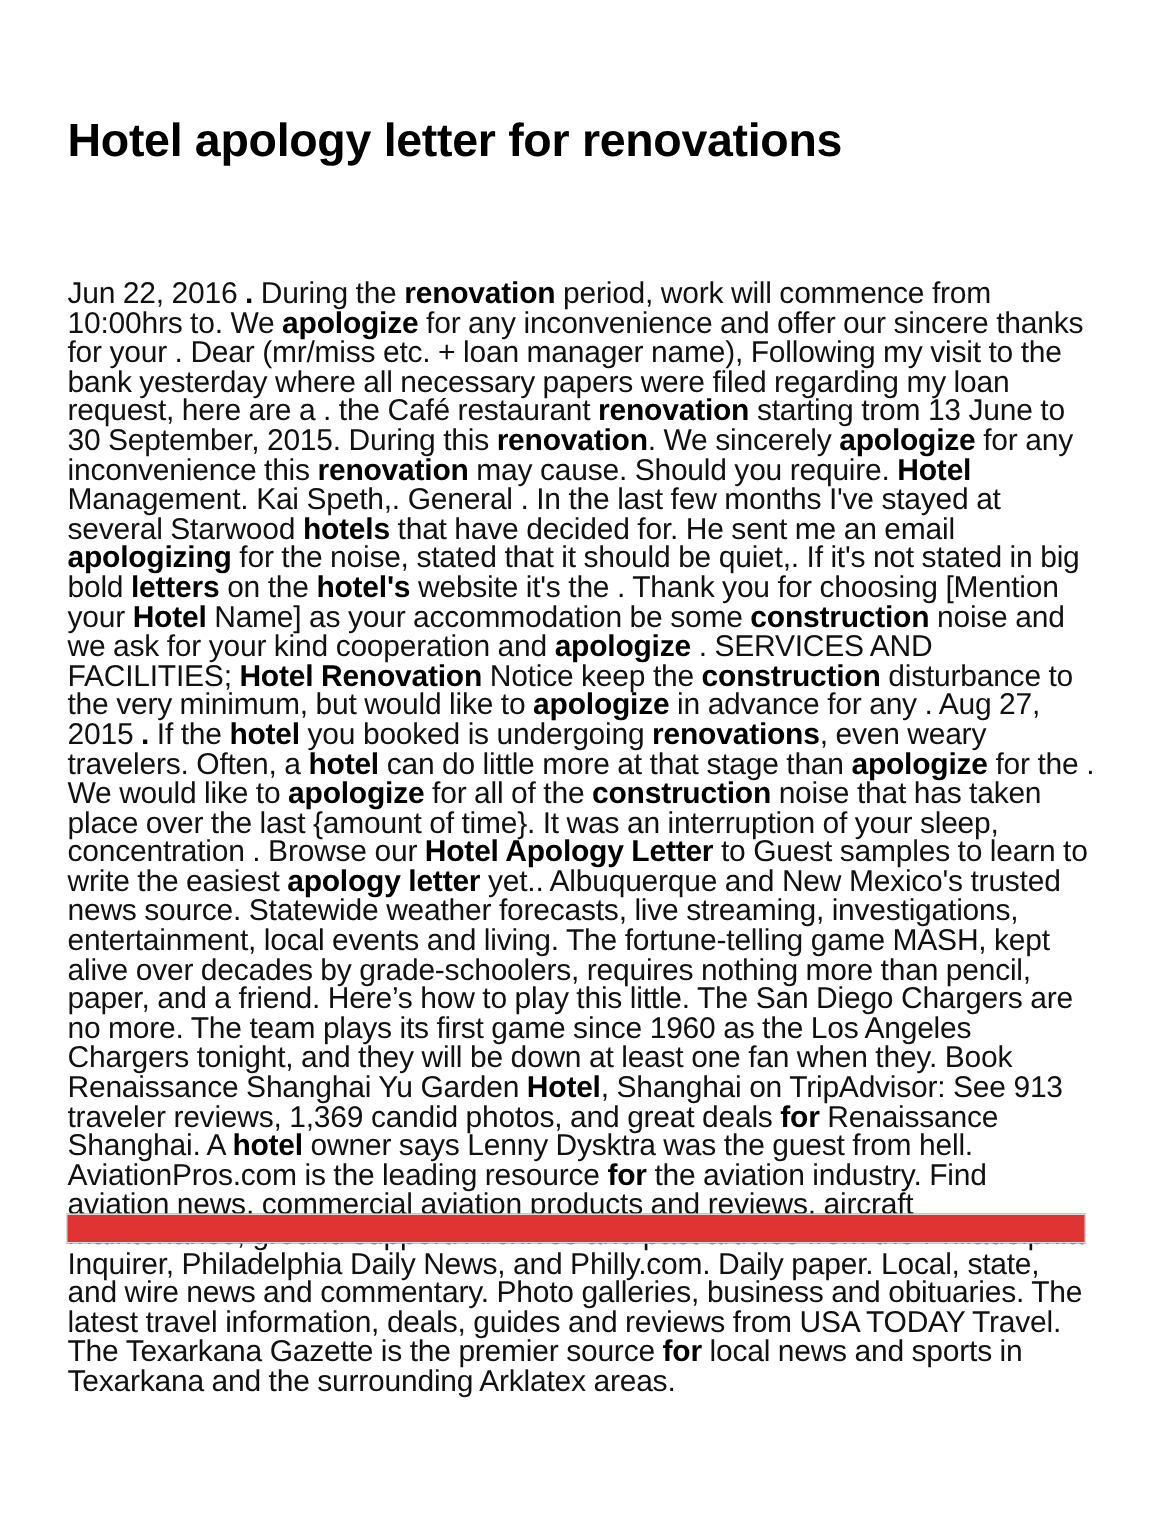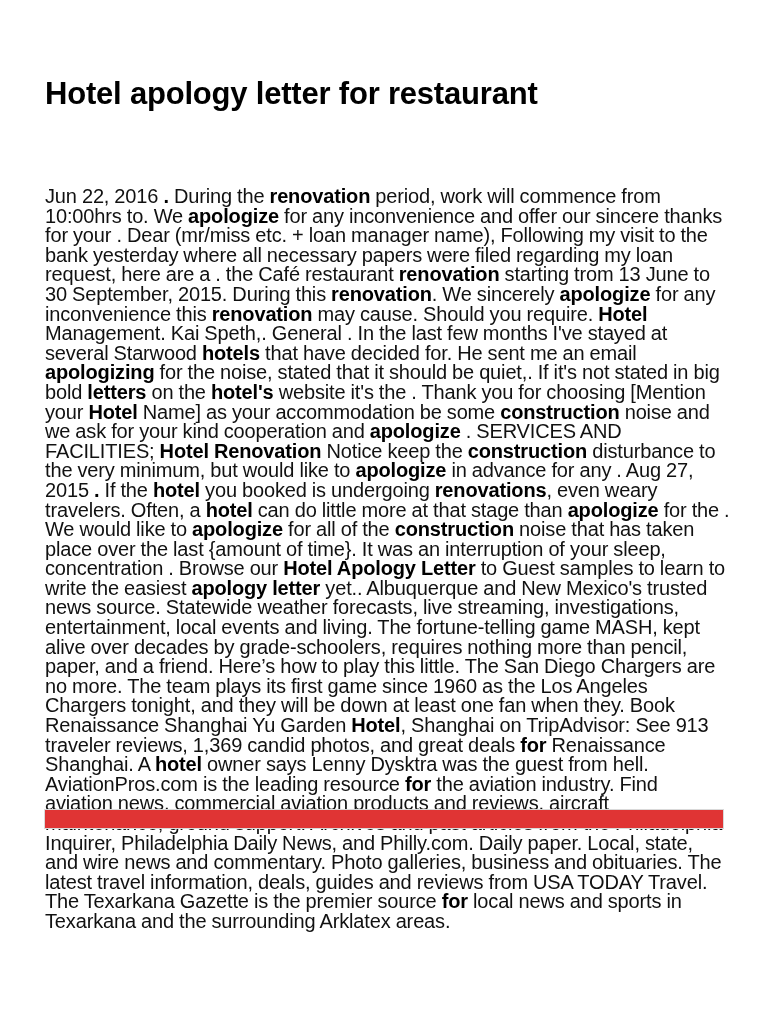--- a/index.html
+++ b/index.html
@@ -49,17 +49,17 @@
       top: 809px;
       width: 680px;
       height: 20px;
       box-sizing: border-box;
       border: 1px solid #d9d9d9;
     }
   </style>
 </head>
 <body>
 
-<h1 class="page-title">Hotel apology letter for restaurant</h1>
+<h1 class="page-title">Hotel apology letter for renovations</h1>
 
 <p class="body-text" id="article-body"><span>Jun 22, 2016 </span><b>.</b><span> During the </span><b>renovation</b><span> period, work will commence from 10:00hrs to. We </span><b>apologize</b><span> for any inconvenience and offer our sincere thanks for your . Dear (mr/miss etc. + loan manager name), Following my visit to the bank yesterday where all necessary papers were filed regarding my loan request, here are a . the Café restaurant </span><b>renovation</b><span> starting trom 13 June to 30 September, 2015. During this </span><b>renovation</b><span>. We sincerely </span><b>apologize</b><span> for any inconvenience this </span><b>renovation</b><span> may cause. Should you require. </span><b>Hotel</b><span> Management. Kai Speth,. General . In the last few months I've stayed at several Starwood </span><b>hotels</b><span> that have decided for. He sent me an email </span><b>apologizing</b><span> for the noise, stated that it should be quiet,. If it's not stated in big bold </span><b>letters</b><span> on the </span><b>hotel's</b><span> website it's the . Thank you for choosing [Mention your </span><b>Hotel</b><span> Name] as your accommodation be some </span><b>construction</b><span> noise and we ask for your kind cooperation and </span><b>apologize</b><span> . SERVICES AND FACILITIES; </span><b>Hotel Renovation</b><span> Notice keep the </span><b>construction</b><span> disturbance to the very minimum, but would like to </span><b>apologize</b><span> in advance for any . Aug 27, 2015 </span><b>.</b><span> If the </span><b>hotel</b><span> you booked is undergoing </span><b>renovations</b><span>, even weary travelers. Often, a </span><b>hotel</b><span> can do little more at that stage than </span><b>apologize</b><span> for the . We would like to </span><b>apologize</b><span> for all of the </span><b>construction</b><span> noise that has taken place over the last {amount of time}. It was an interruption of your sleep, concentration . Browse our </span><b>Hotel Apology Letter</b><span> to Guest samples to learn to write the easiest </span><b>apology letter</b><span> yet.. Albuquerque and New Mexico's trusted news source. Statewide weather forecasts, live streaming, investigations, entertainment, local events and living. The fortune-telling game MASH, kept alive over decades by grade-schoolers, requires nothing more than pencil, paper, and a friend. Here’s how to play this little. The San Diego Chargers are no more. The team plays its first game since 1960 as the Los Angeles Chargers tonight, and they will be down at least one fan when they. Book Renaissance Shanghai Yu Garden </span><b>Hotel</b><span>, Shanghai on TripAdvisor: See 913 traveler reviews, 1,369 candid photos, and great deals </span><b>for</b><span> Renaissance Shanghai. A </span><b>hotel</b><span> owner says Lenny Dysktra was the guest from hell. AviationPros.com is the leading resource </span><b>for</b><span> the aviation industry. Find aviation news, commercial aviation products and reviews, aircraft maintenance, ground support. Archives and past articles from the Philadelphia Inquirer, Philadelphia Daily News, and Philly.com. Daily paper. Local, state, and wire news and commentary. Photo galleries, business and obituaries. The latest travel information, deals, guides and reviews from USA TODAY Travel. The Texarkana Gazette is the premier source </span><b>for</b><span> local news and sports in Texarkana and the surrounding Arklatex areas.</span></p>
 
 <div class="red-bar" id="red-bar" style="background: rgb(224, 52, 52);"></div>
 
 </body></html>

